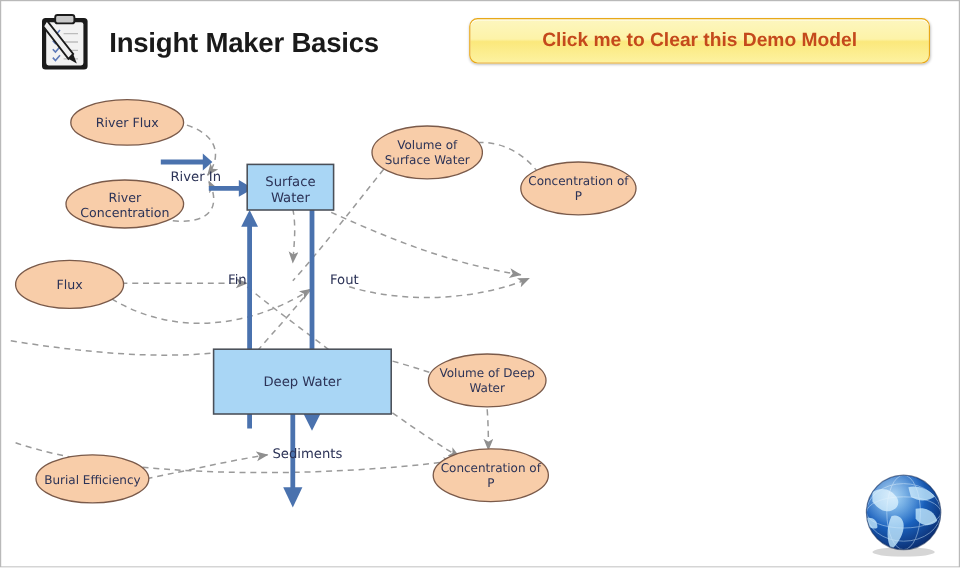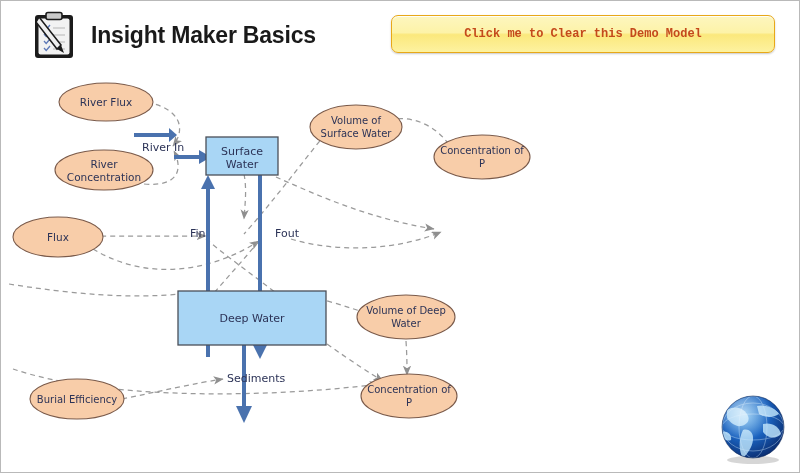--- a/index.html
+++ b/index.html
@@ -54,26 +54,26 @@
     border: 1px solid #e8a818;
     border-radius: 7px;
     background: linear-gradient(to bottom,
                 #fdf6bf 0%,
                 #fdf3a8 46%,
                 #fbe87c 52%,
                 #fdf2a0 100%);
     box-shadow: inset 0 1px 0 rgba(255,255,255,.85),
                 0 1px 2px rgba(0,0,0,.22);
     color: #c4491c;
-    font-size: 12px;
+    font-size: 16px;
     font-weight: bold;
     line-height: 36px;
     text-align: center;
     cursor: pointer;
-    font-family: Liberation Mono, monospace;
+    font-family: Liberation Sans, sans-serif;
     padding: 0;
   }
 
   
   #canvas {
     position: absolute;
     left: 0;
     top: 68px;
     width: 800px;
     height: 405px;

